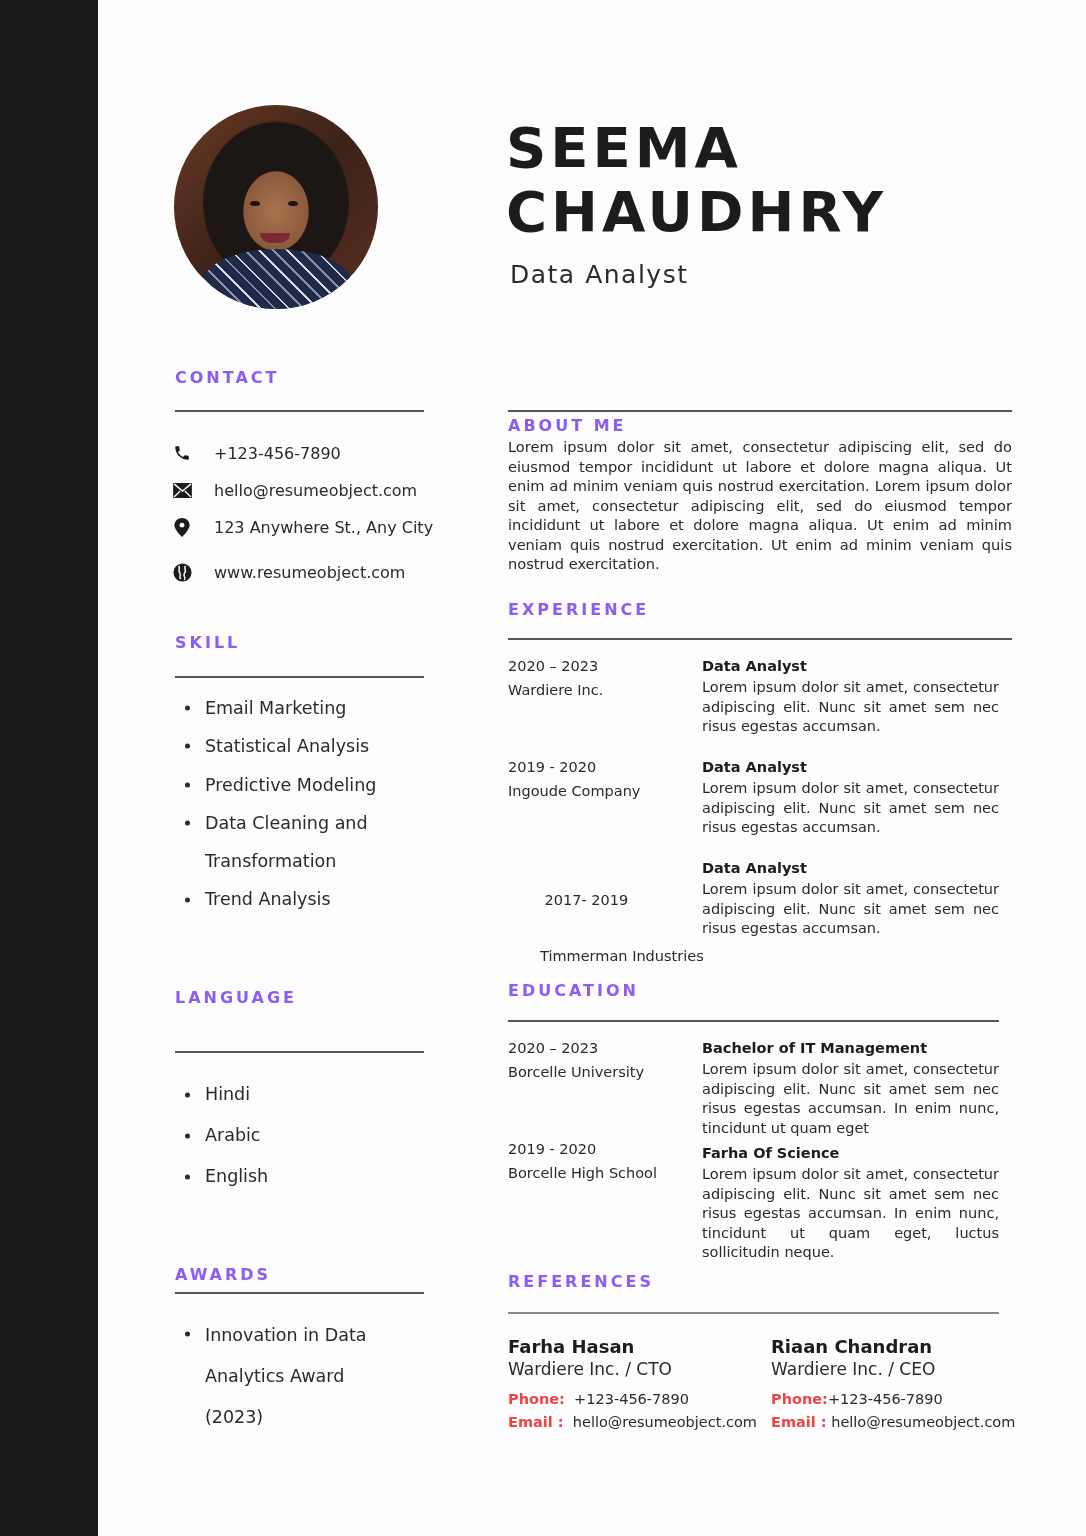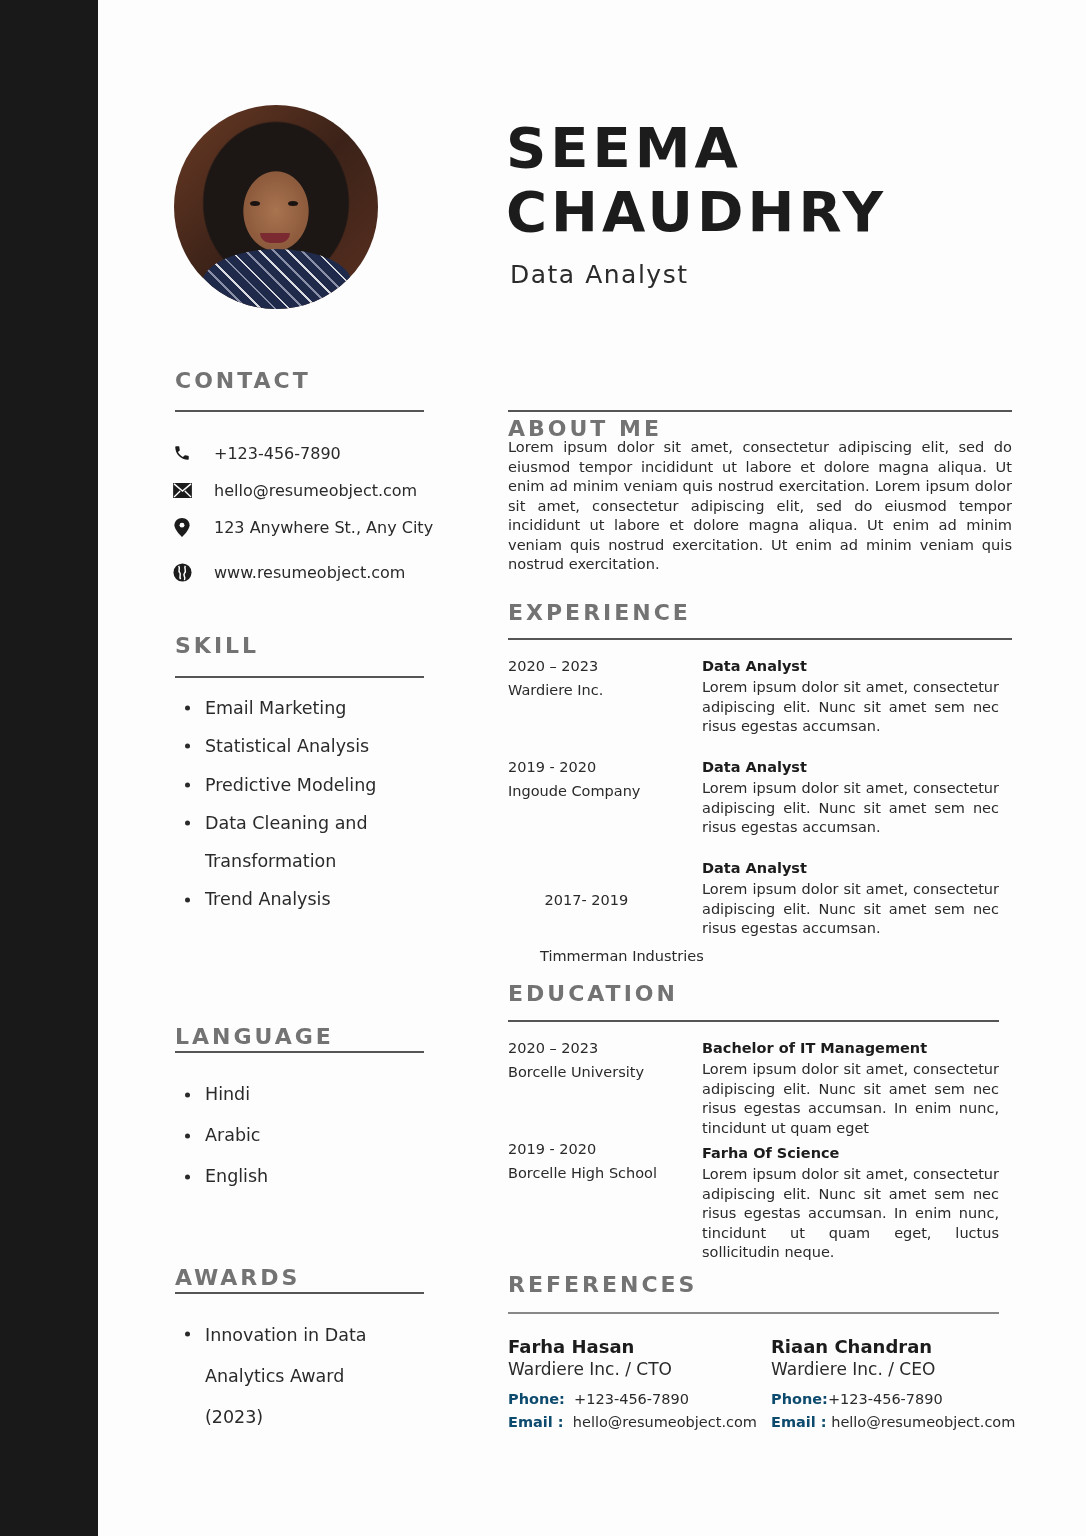--- a/index.html
+++ b/index.html
@@ -19,21 +19,21 @@
     .photo .shirt {
       position: absolute; left: 28px; bottom: -10px; width: 150px; height: 70px; border-radius: 50% 50% 0 0;
       background: repeating-linear-gradient(45deg, #1f2a4a 0 8px, #d9d9e0 8px 10px, #1f2a4a 10px 18px, #8a8fa8 18px 20px);
     }
     .photo .smile { position: absolute; left: 86px; top: 128px; width: 30px; height: 10px; border-radius: 0 0 15px 15px; background: #7a2a30; }
     .photo .eye { position: absolute; top: 96px; width: 10px; height: 5px; border-radius: 50%; background: #1a1210; }
 
     .name { position: absolute; left: 506px; top: 116px; font-family: "DejaVu Sans", sans-serif; font-weight: bold; font-size: 56px; line-height: 64px; letter-spacing: 4px; color: #1c1c1c; }
     .title { position: absolute; left: 510px; top: 260px; font-family: "DejaVu Sans", sans-serif; font-size: 25px; letter-spacing: 1.5px; color: #2b2b2b; }
 
-    .sec-head { position: absolute; font-family: "DejaVu Sans", sans-serif; font-weight: bold; font-size: 22px; letter-spacing: 3px; color: #737373; }
+    .sec-head { position: absolute; font-family: "DejaVu Sans", sans-serif; font-weight: bold; font-size: 16px; letter-spacing: 3px; color: #8b5cf6; }
     .rule { position: absolute; height: 2px; background: #555; }
 
     .contact-row { position: absolute; left: 172px; display: flex; align-items: center; }
     .contact-row .ico { width: 20px; height: 20px; display: flex; align-items: center; justify-content: center; }
     .contact-row .txt { margin-left: 22px; font-family: "DejaVu Sans", sans-serif; font-size: 16px; color: #2a2a2a; }
 
     .bul-list { position: absolute; left: 182px; list-style: none; }
     .bul-list li { position: relative; padding-left: 23px; font-family: "DejaVu Sans", sans-serif; font-size: 17.5px; color: #2a2a2a; }
     .bul-list li::before { content: ""; position: absolute; left: 3px; width: 5px; height: 5px; border-radius: 50%; background: #2a2a2a; top: 50%; transform: translateY(-50%); }
     .bul-list li.multi::before { top: 19px; }
@@ -46,21 +46,21 @@
     .entry-left { position: absolute; left: 508px; font-family: "DejaVu Sans", sans-serif; font-size: 14.5px; color: #2a2a2a; }
     .entry-left .d { line-height: 24px; }
     .entry-right { position: absolute; left: 702px; width: 297px; font-family: "DejaVu Sans", sans-serif; font-size: 14.5px; color: #2a2a2a; }
     .entry-right .role { font-weight: bold; color: #1c1c1c; line-height: 24px; }
     .entry-right .desc { text-align: justify; line-height: 19.5px; }
 
     .ref { position: absolute; font-family: "DejaVu Sans", sans-serif; color: #2a2a2a; }
     .ref .rname { font-weight: bold; font-size: 18px; color: #1c1c1c; line-height: 22px; }
     .ref .rpos { font-size: 17px; line-height: 22px; }
     .ref .rline { font-size: 14.5px; line-height: 23px; white-space: nowrap; }
-    .ref .rline b { color: #0c4a6e; }
+    .ref .rline b { color: #ef4444; }
   </style>
 </head>
 <body>
 
 <div class="side-bar"></div>
 
 <div class="photo">
   <span class="eye" style="left:76px"></span>
   <span class="eye" style="left:114px"></span>
   <span class="smile"></span>
@@ -116,21 +116,21 @@
 <div class="sec-head" style="left:175px; top:633px;">SKILL</div>
 <div class="rule" style="left:175px; top:676px; width:249px;"></div>
 <ul class="bul-list skills" style="top:689px; width:240px;">
   <li>Email Marketing</li>
   <li>Statistical Analysis</li>
   <li>Predictive Modeling</li>
   <li class="multi" style="width:200px;">Data Cleaning and Transformation</li>
   <li>Trend Analysis</li>
 </ul>
 
-<div class="sec-head" style="left:175px; top:988px;margin-top:36px;">LANGUAGE</div>
+<div class="sec-head" style="left:175px; top:988px;">LANGUAGE</div>
 <div class="rule" style="left:175px; top:1051px; width:249px;"></div>
 <ul class="bul-list langs" style="top:1074px;">
   <li>Hindi</li>
   <li>Arabic</li>
   <li>English</li>
 </ul>
 
 <div class="sec-head" style="left:175px; top:1249px;margin-top:16px;">AWARDS</div>
 <div class="rule" style="left:175px; top:1292px; width:249px;"></div>
 <ul class="bul-list awards" style="top:1315px;">

